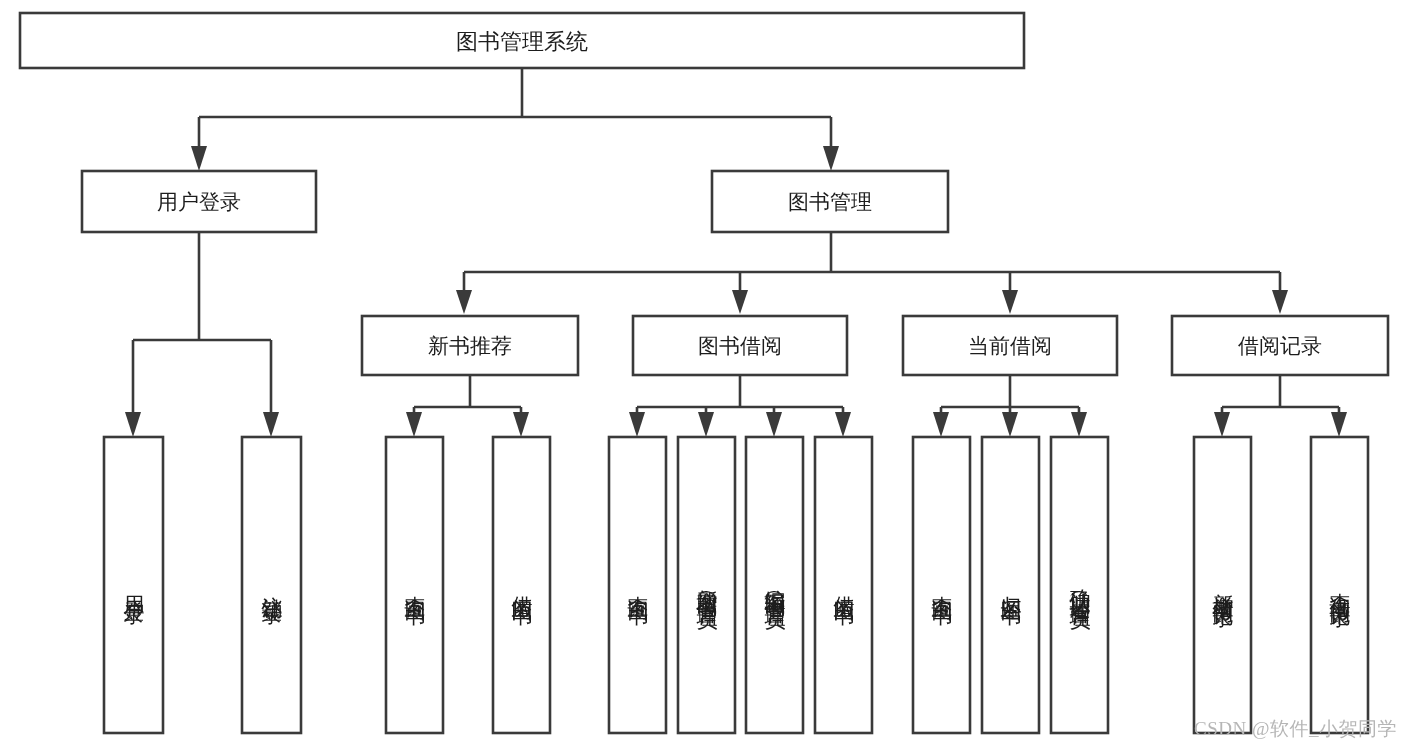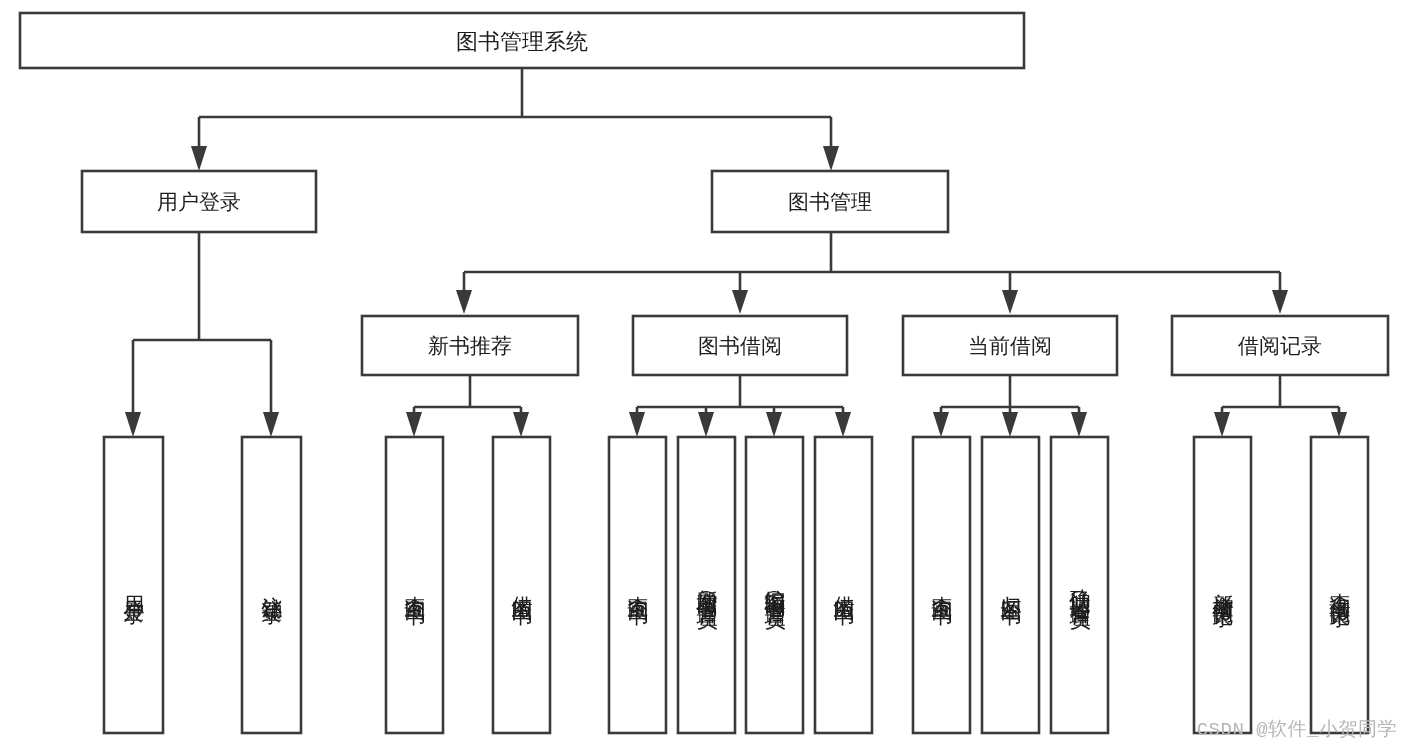--- a/index.html
+++ b/index.html
@@ -63,21 +63,21 @@
     display: flex;
     align-items: center;
     justify-content: center;
     white-space: nowrap;
     pointer-events: none;
   }
   .watermark {
     position: absolute;
     right: 8px;
     bottom: 5px;
-    font-family: Liberation Mono, monospace;
+    font-family: Liberation Serif, serif;
     font-size: 19px;
     color: #b6b6b6;
     white-space: nowrap;
     letter-spacing: 0.5px;
   }
 </style>
 </head>
 <body>
 
 <div id="diagram-root">

